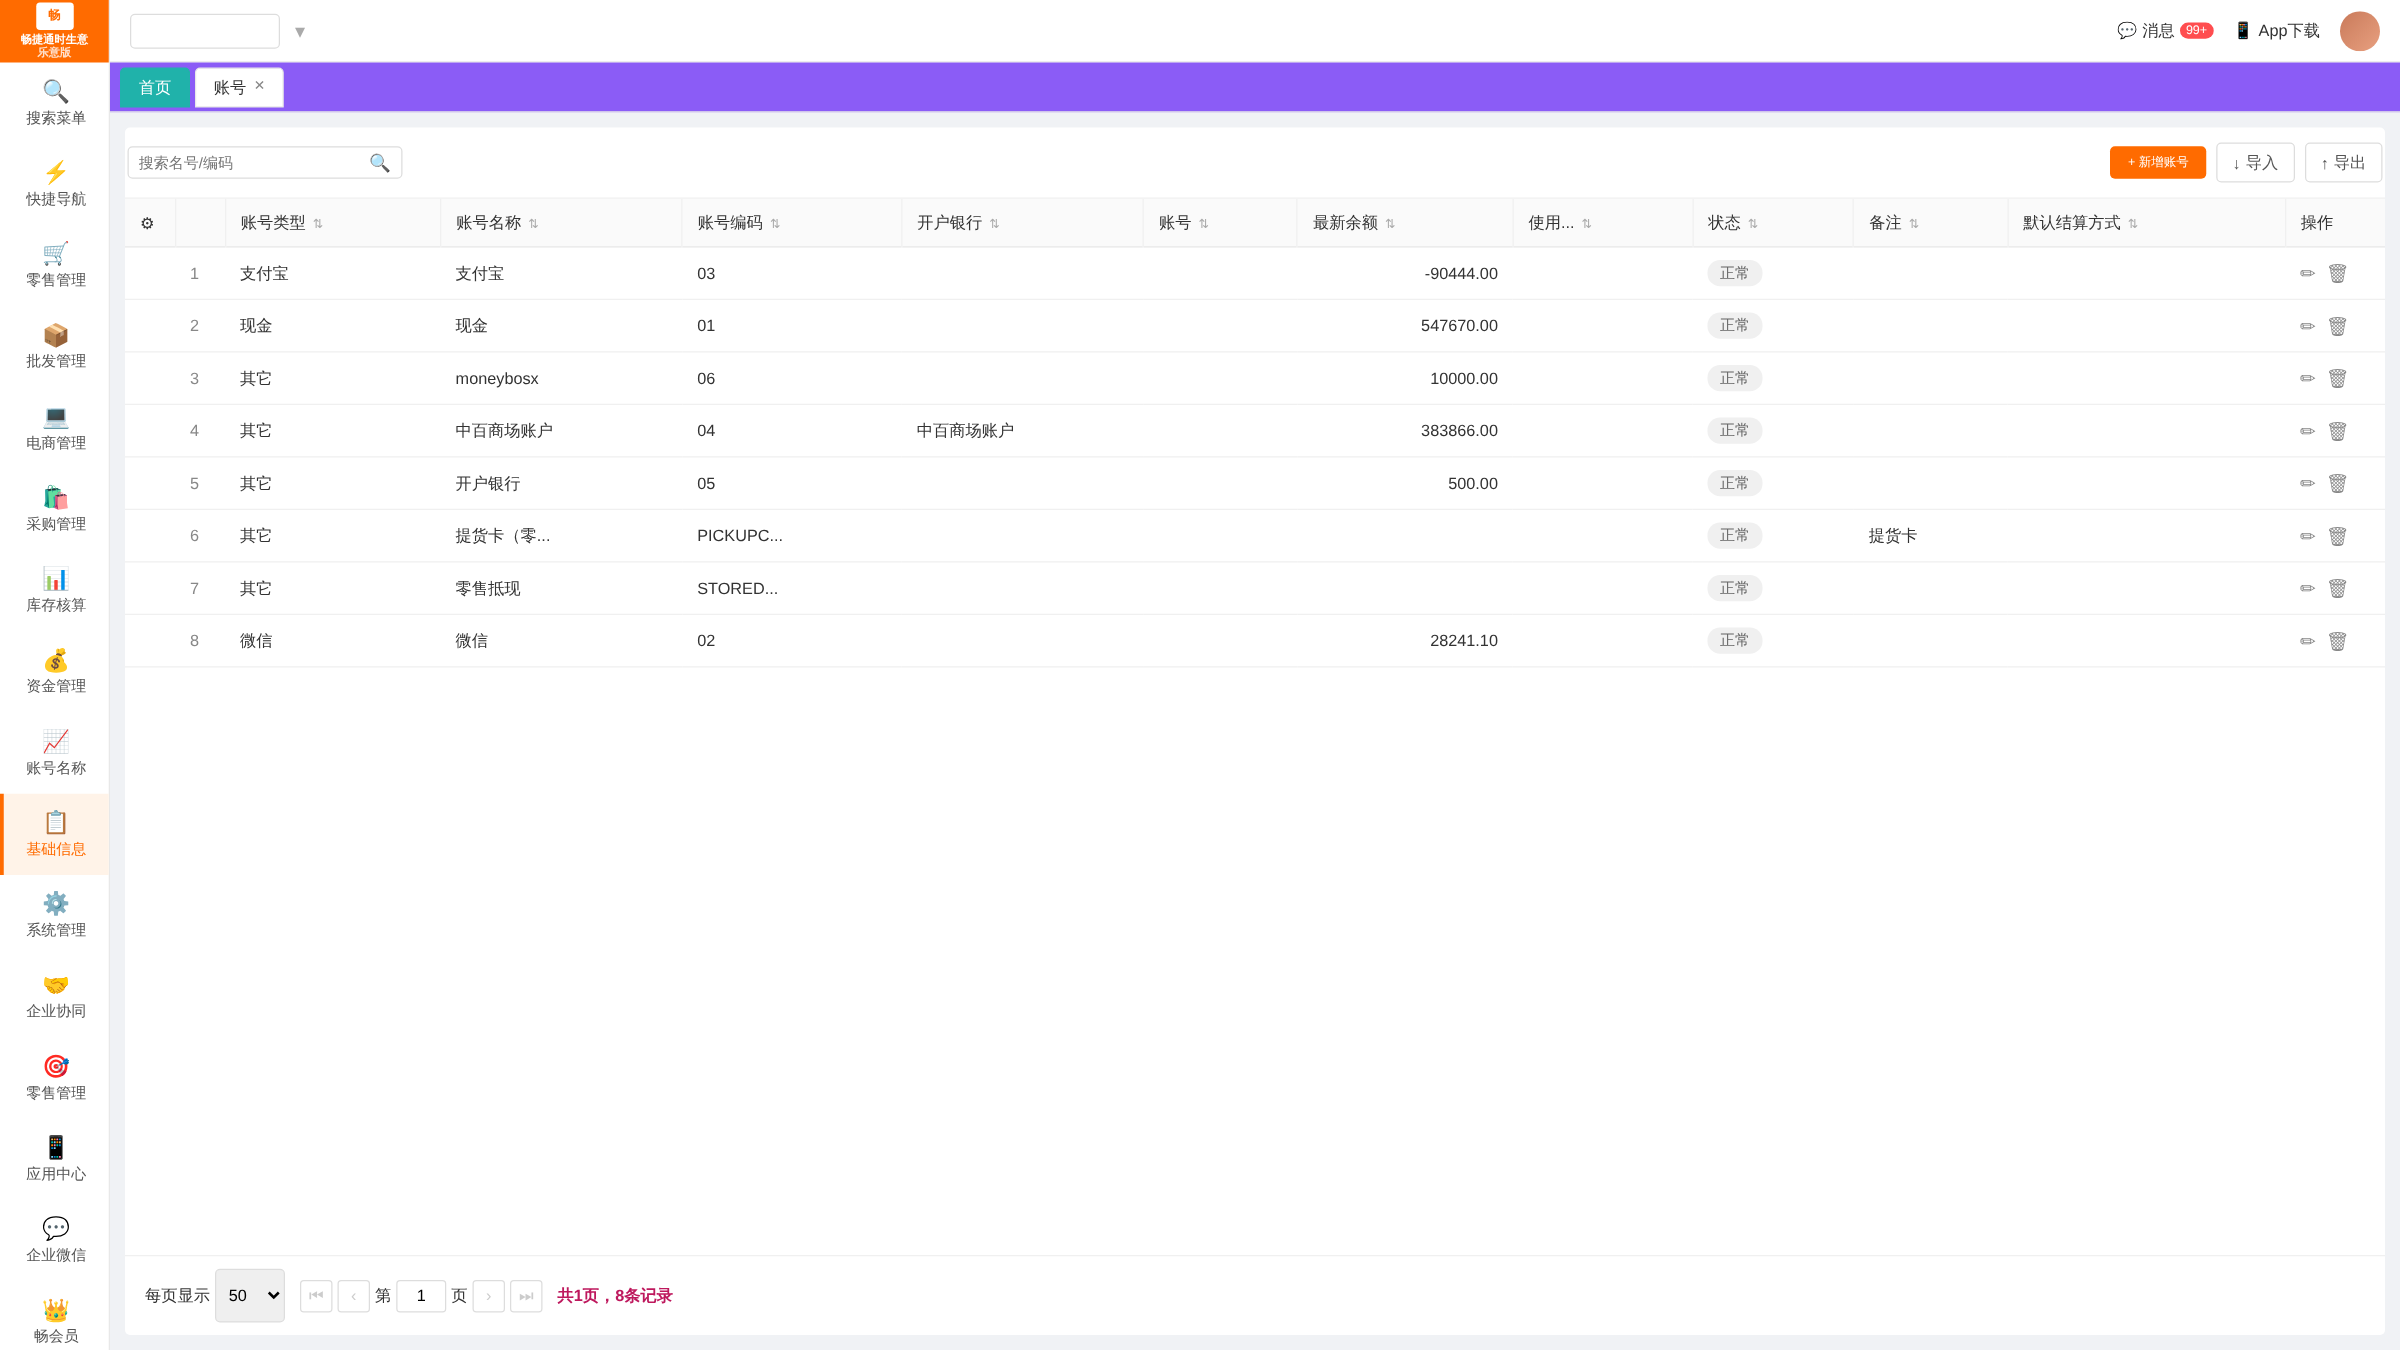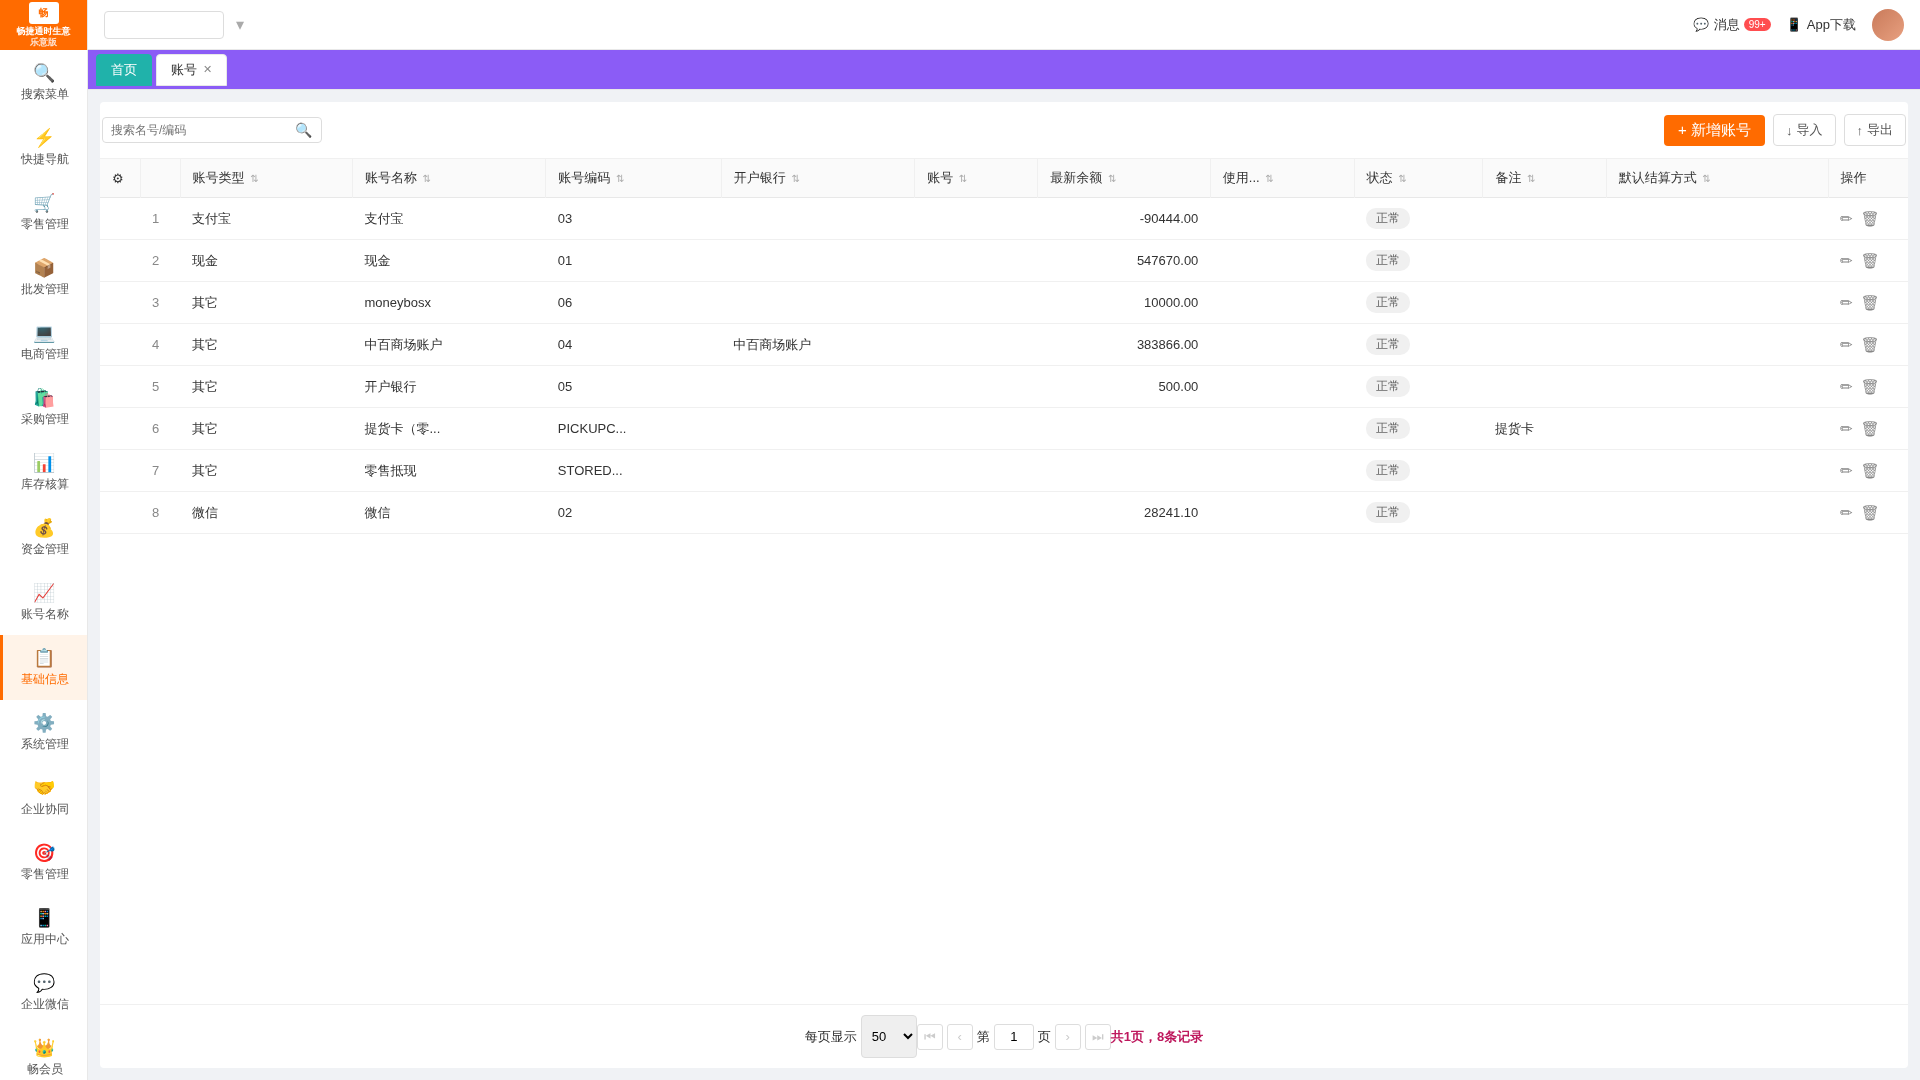--- a/index.html
+++ b/index.html
@@ -222,21 +222,21 @@
       align-items: center;
       gap: 8px;
     }
     .btn-primary {
       background: #ff6b00;
       color: #fff;
       border: none;
       border-radius: 4px;
       padding: 6px 14px;
       cursor: pointer;
-      font-size: 15px;
+      font-size: 10px;
       display: flex;
       align-items: center;
       gap: 4px;
     }
     .btn-outline {
       background: #fff;
       color: #555;
       border: 1px solid #ddd;
       border-radius: 4px;
       padding: 6px 12px;
@@ -285,24 +285,24 @@
       color: #666;
     }
     .status-normal { background: #f0f0f0; color: #666; }
     .ops-cell { display: flex; gap: 8px; }
     .op-btn { cursor: pointer; color: #888; font-size: 15px; }
 
     
     .pagination-bar {
       display: flex;
       align-items: center;
-      justify-content: center;
+      justify-content: flex-start;
       padding: 10px 16px;
       border-top: 1px solid #f0f0f0;
-      gap: 0;
+      gap: 12px;
       font-size: 13px;
       color: #333;
     }
     .page-size-select {
       display: flex;
       align-items: center;
       gap: 4px;
     }
     .page-size-select select {
       border: 1px solid #ddd;

